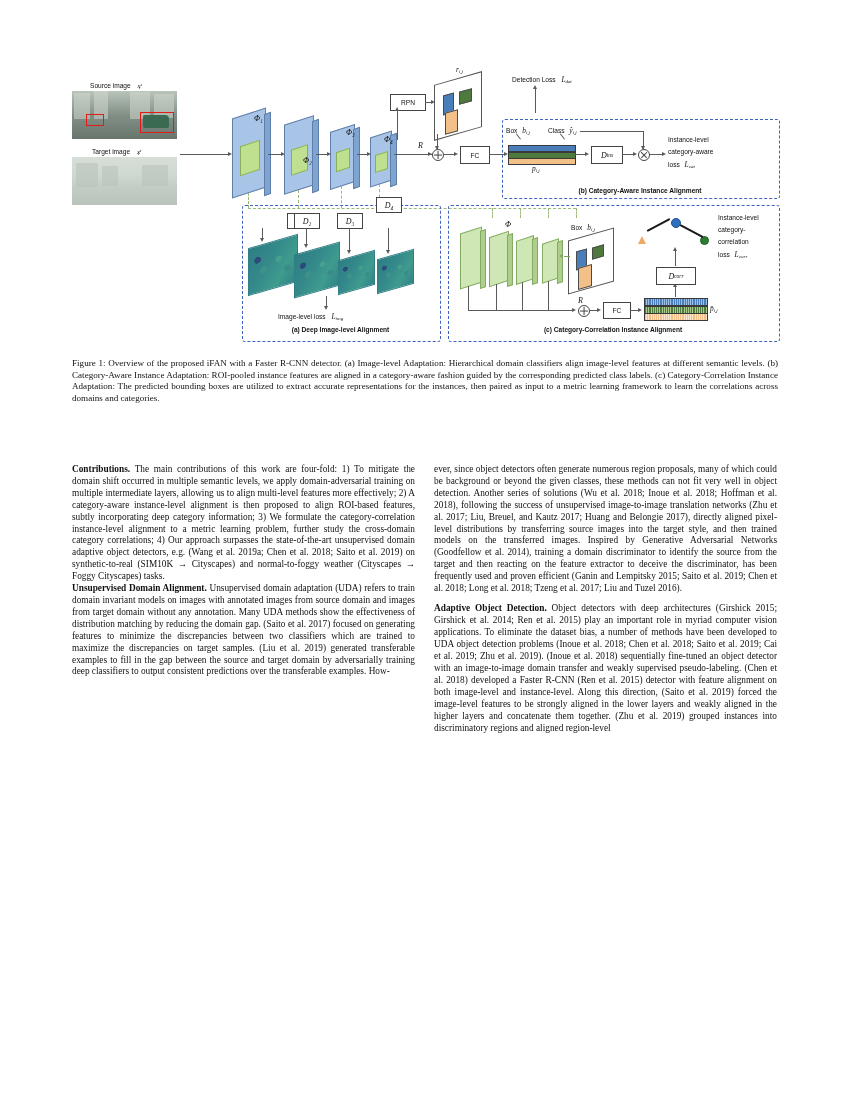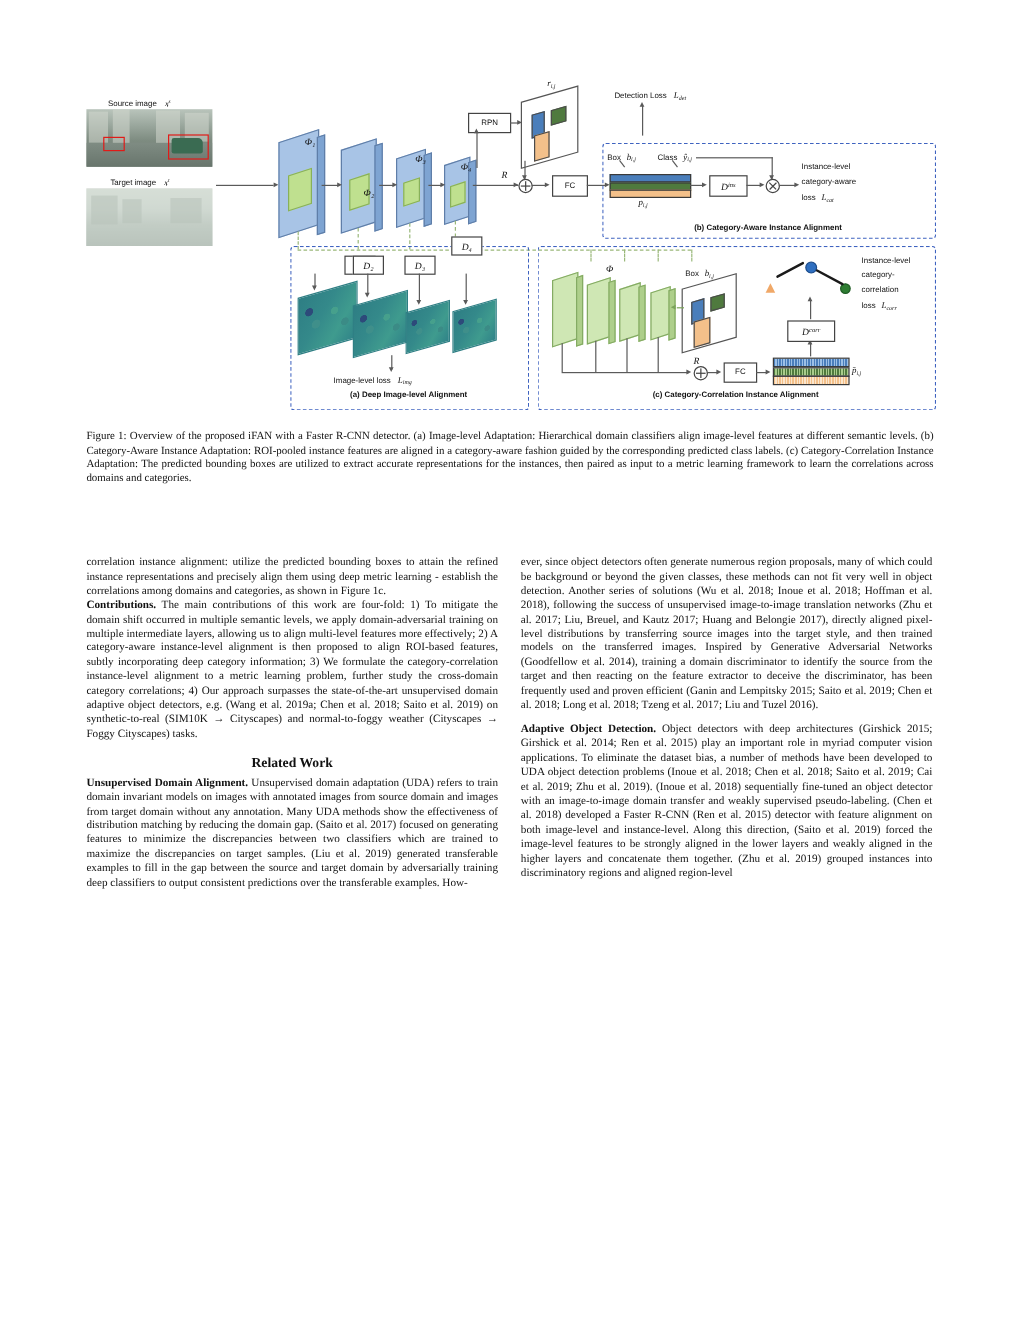--- a/index.html
+++ b/index.html
@@ -433,23 +433,21 @@
       </div>
 
     </div>
   </div>
 
   <div class="caption">
     <span>Figure 1: </span><b>Overview of the proposed iFAN with a Faster R-CNN detector</b><span>. (a) </span><b>Image-level Adaptation</b><span>: Hierarchical domain classifiers align image-level features at different semantic levels. (b) </span><b>Category-Aware Instance Adaptation</b><span>: ROI-pooled instance features are aligned in a category-aware fashion guided by the corresponding predicted class labels. (c) </span><b>Category-Correlation Instance Adaptation</b><span>: The predicted bounding boxes are utilized to extract accurate representations for the instances, then paired as input to a metric learning framework to learn the correlations across domains and categories.</span>
   </div>
 
   <div class="col left">
-    <p>correlation instance alignment: utilize the predicted bounding boxes to attain the refined instance representations and precisely align them using deep metric learning - establish the correlations among domains and categories, as shown in Figure 1c.</p>
     <p><b>Contributions.</b><span> The main contributions of this work are four-fold: 1) To mitigate the domain shift occurred in multiple semantic levels, we apply domain-adversarial training on multiple intermediate layers, allowing us to align multi-level features more effectively; 2) A category-aware instance-level alignment is then proposed to align ROI-based features, subtly incorporating deep category information; 3) We formulate the category-correlation instance-level alignment to a metric learning problem, further study the cross-domain category correlations; 4) Our approach surpasses the state-of-the-art unsupervised domain adaptive object detectors, e.g. (Wang et al. 2019a; Chen et al. 2018; Saito et al. 2019) on synthetic-to-real (SIM10K → Cityscapes) and normal-to-foggy weather (Cityscapes → Foggy Cityscapes) tasks.</span></p>
-    <h2 class="section">Related Work</h2>
     <p><b>Unsupervised Domain Alignment.</b><span> Unsupervised domain adaptation (UDA) refers to train domain invariant models on images with annotated images from source domain and images from target domain without any annotation. Many UDA methods show the effectiveness of distribution matching by reducing the domain gap. (Saito et al. 2017) focused on generating features to minimize the discrepancies between two classifiers which are trained to maximize the discrepancies on target samples. (Liu et al. 2019) generated transferable examples to fill in the gap between the source and target domain by adversarially training deep classifiers to output consistent predictions over the transferable examples. How-</span></p>
   </div>
 
   <div class="col right">
     <p>ever, since object detectors often generate numerous region proposals, many of which could be background or beyond the given classes, these methods can not fit very well in object detection. Another series of solutions (Wu et al. 2018; Inoue et al. 2018; Hoffman et al. 2018), following the success of unsupervised image-to-image translation networks (Zhu et al. 2017; Liu, Breuel, and Kautz 2017; Huang and Belongie 2017), directly aligned pixel-level distributions by transferring source images into the target style, and then trained models on the transferred images. Inspired by Generative Adversarial Networks (Goodfellow et al. 2014), training a domain discriminator to identify the source from the target and then reacting on the feature extractor to deceive the discriminator, has been frequently used and proven efficient (Ganin and Lempitsky 2015; Saito et al. 2019; Chen et al. 2018; Long et al. 2018; Tzeng et al. 2017; Liu and Tuzel 2016).</p>
     <div class="gap"></div>
     <p><b>Adaptive Object Detection.</b><span> Object detectors with deep architectures (Girshick 2015; Girshick et al. 2014; Ren et al. 2015) play an important role in myriad computer vision applications. To eliminate the dataset bias, a number of methods have been developed to UDA object detection problems (Inoue et al. 2018; Chen et al. 2018; Saito et al. 2019; Cai et al. 2019; Zhu et al. 2019). (Inoue et al. 2018) sequentially fine-tuned an object detector with an image-to-image domain transfer and weakly supervised pseudo-labeling. (Chen et al. 2018) developed a Faster R-CNN (Ren et al. 2015) detector with feature alignment on both image-level and instance-level. Along this direction, (Saito et al. 2019) forced the image-level features to be strongly aligned in the lower layers and weakly aligned in the higher layers and concatenate them together. (Zhu et al. 2019) grouped instances into discriminatory regions and aligned region-level</span></p>
   </div>
 
 </div>

